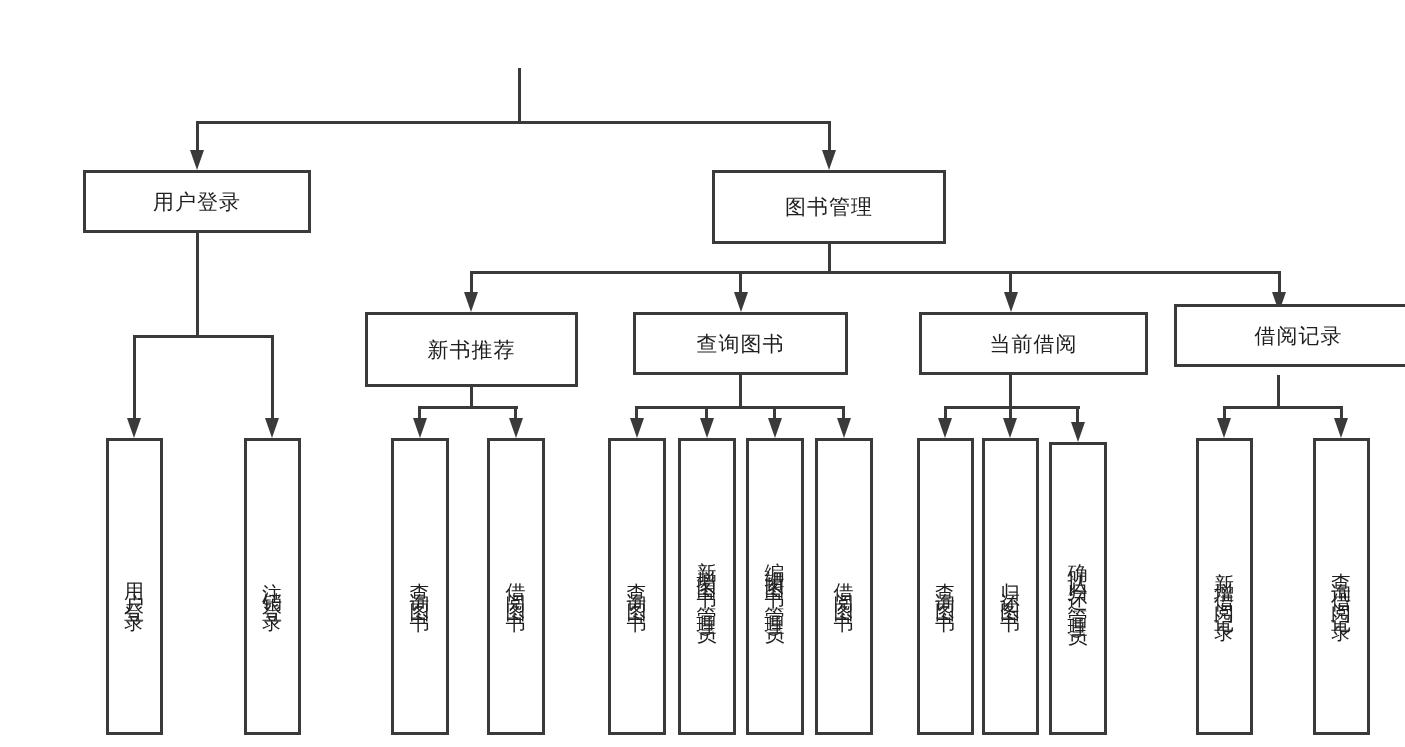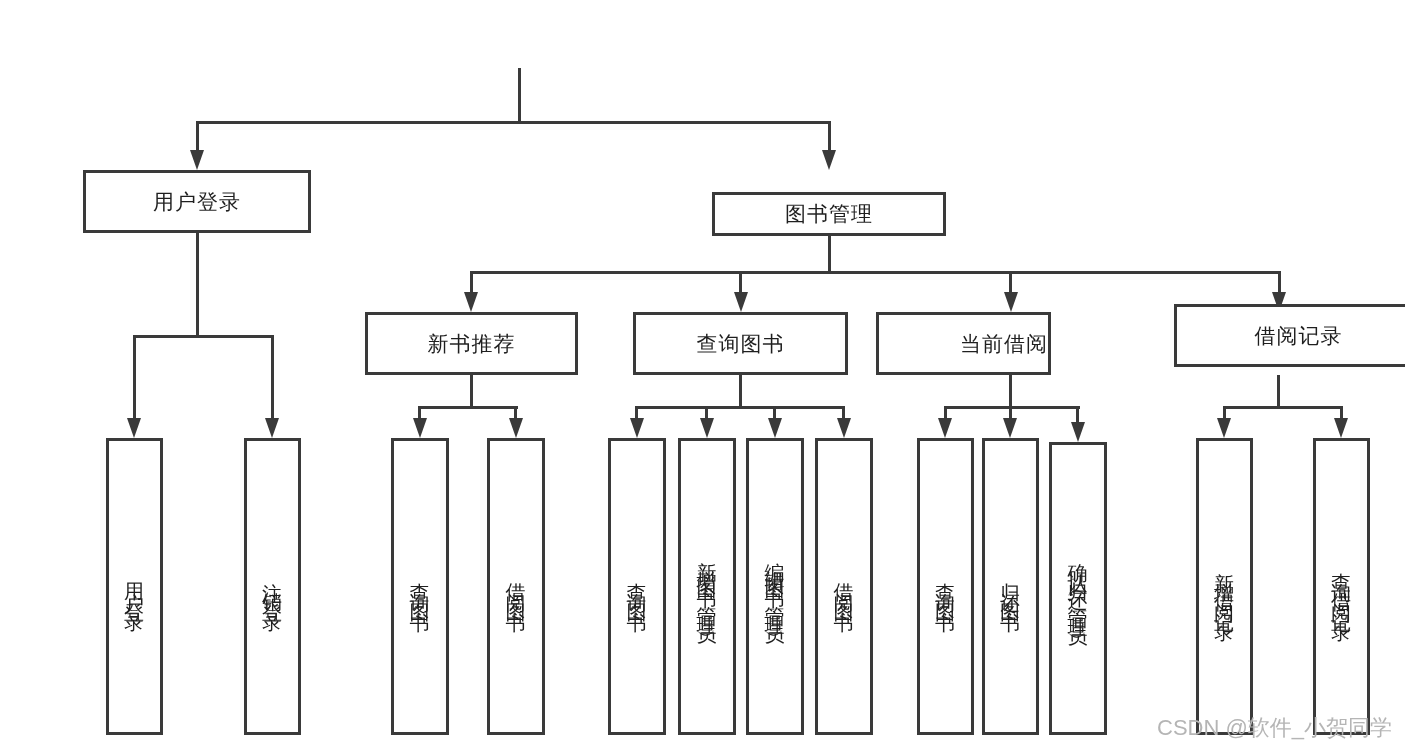--- a/index.html
+++ b/index.html
@@ -73,21 +73,21 @@
   <div class="vline" style="left:518px; top:68px; height:56px;"></div>
   <div class="hline" style="left:196px; top:121px; width:634px;"></div>
   <div class="vline" style="left:196px; top:121px; height:31px;"></div>
   <div class="vline" style="left:828px; top:121px; height:31px;"></div>
   <div class="arrow" style="left:190px; top:150px;"></div>
   <div class="arrow" style="left:822px; top:150px;"></div>
 
   <div class="box" style="left:83px; top:170px; width:228px; height:63px;">
     <span>用户登录</span>
   </div>
-  <div class="box" style="left:712px; top:170px; width:234px; height:44px;margin-top:22px;">
+  <div class="box" style="left:712px; top:170px; width:234px; height:74px;">
     <span>图书管理</span>
   </div>
 
   <div class="vline" style="left:196px; top:233px; height:105px;"></div>
   <div class="hline" style="left:133px; top:335px; width:141px;"></div>
   <div class="vline" style="left:133px; top:335px; height:86px;"></div>
   <div class="vline" style="left:271px; top:335px; height:86px;"></div>
   <div class="arrow" style="left:127px; top:418px;"></div>
   <div class="arrow" style="left:265px; top:418px;"></div>
 
@@ -95,27 +95,27 @@
   <div class="hline" style="left:470px; top:271px; width:811px;"></div>
   <div class="vline" style="left:470px; top:271px; height:24px;"></div>
   <div class="vline" style="left:739px; top:271px; height:24px;"></div>
   <div class="vline" style="left:1009px; top:271px; height:24px;"></div>
   <div class="vline" style="left:1278px; top:271px; height:24px;"></div>
   <div class="arrow" style="left:464px; top:292px;"></div>
   <div class="arrow" style="left:734px; top:292px;"></div>
   <div class="arrow" style="left:1004px; top:292px;"></div>
   <div class="arrow" style="left:1272px; top:292px;"></div>
 
-  <div class="box" style="left:365px; top:312px; width:213px; height:63px;">
+  <div class="box" style="left:365px; top:312px; width:213px; height:75px;">
     <span>新书推荐</span>
   </div>
   <div class="box" style="left:633px; top:312px; width:215px; height:63px;">
     <span>查询图书</span>
   </div>
-  <div class="box" style="left:876px; top:312px; width:175px; height:63px;justify-content:flex-end;">
+  <div class="box" style="left:919px; top:312px; width:229px; height:63px;">
     <span>当前借阅</span>
   </div>
   <div class="box" style="left:1174px; top:304px; width:249px; height:63px;">
     <span>借阅记录</span>
   </div>
 
   <div class="vline" style="left:470px; top:375px; height:34px;"></div>
   <div class="hline" style="left:418px; top:406px; width:100px;"></div>
   <div class="vline" style="left:418px; top:406px; height:16px;"></div>
   <div class="vline" style="left:514px; top:406px; height:16px;"></div>
@@ -186,15 +186,14 @@
     <span class="vtext">确认归还（管理员）</span>
   </div>
 
   <div class="box leaf" style="left:1196px; top:438px; width:57px; height:297px;">
     <span class="vtext">新增借阅记录</span>
   </div>
   <div class="box leaf" style="left:1313px; top:438px; width:57px; height:297px;">
     <span class="vtext">查询借阅记录</span>
   </div>
 
-  <div class="watermark">CSDN @软件_小贺同学</div>
 
 </div>
 
 </body></html>

